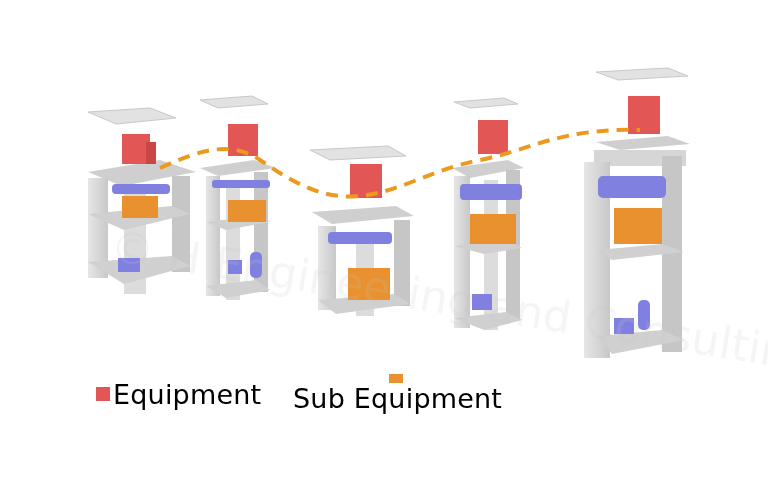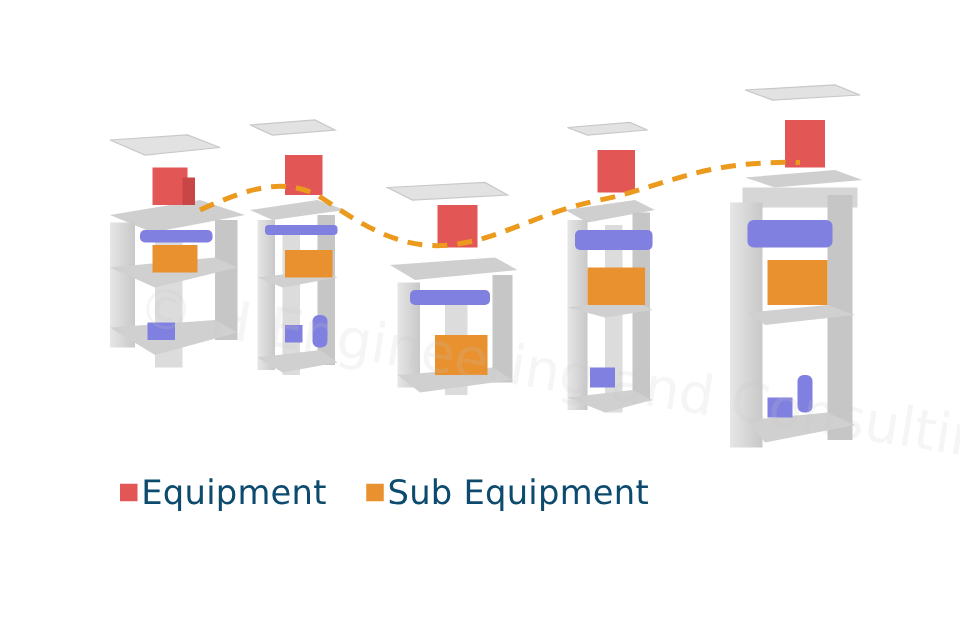--- a/index.html
+++ b/index.html
@@ -1,21 +1,21 @@
 <!DOCTYPE html>
 <html><head>
 <meta charset="utf-8">
 <style>
   html,body{margin:0;padding:0;background:#fff;}
   body{width:768px;height:503px;position:relative;overflow:hidden;font-family:"DejaVu Sans","Liberation Sans",sans-serif;}
   #scene{position:absolute;left:0;top:0;width:768px;height:503px;}
   .legend{position:absolute;top:374px;left:0;width:768px;height:40px;}
   .legend-item{position:absolute;display:flex;align-items:center;top:0;height:40px;}
   .swatch{width:14px;height:14px;margin-right:3px;}
-  .legend-label{font-size:27px;color:#0c4a6e;letter-spacing:0.2px;}
+  .legend-label{font-size:27px;color:#000000;letter-spacing:0.2px;}
   .watermark{position:absolute;left:115px;top:220px;font-size:44px;color:rgba(200,200,200,0.18);white-space:nowrap;transform:rotate(9deg);transform-origin:left top;font-family:"DejaVu Sans",sans-serif;}
 </style>
 </head>
 <body>
 
 <svg id="scene" viewBox="0 0 768 503" xmlns="http://www.w3.org/2000/svg">
   <defs>
     <linearGradient id="con" x1="0" x2="1">
       <stop offset="0" stop-color="#e6e6e6"></stop>
         <stop offset="1" stop-color="#c8c8c8"></stop>
@@ -96,17 +96,17 @@
   <path d="M160,168 C200,150 230,140 260,160 S320,200 360,196 S430,170 480,160 S560,128 640,130" fill="none" stroke="#eb9a1e" stroke-width="4" stroke-dasharray="12,8"></path>
 </svg>
 
 <div class="watermark">© H  Engineering and Consulting</div>
 
 <div class="legend">
   <div class="legend-item" style="left:96px;">
     <div class="swatch" style="background:#e35656"></div>
     <span class="legend-label">Equipment</span>
   </div>
-  <div class="legend-item" style="left:293px;">
+  <div class="legend-item" style="left:293px;flex-direction:column;">
     <div class="swatch" style="background:#e8912e"></div>
     <span class="legend-label">Sub Equipment</span>
   </div>
 </div>
 
 </body></html>

